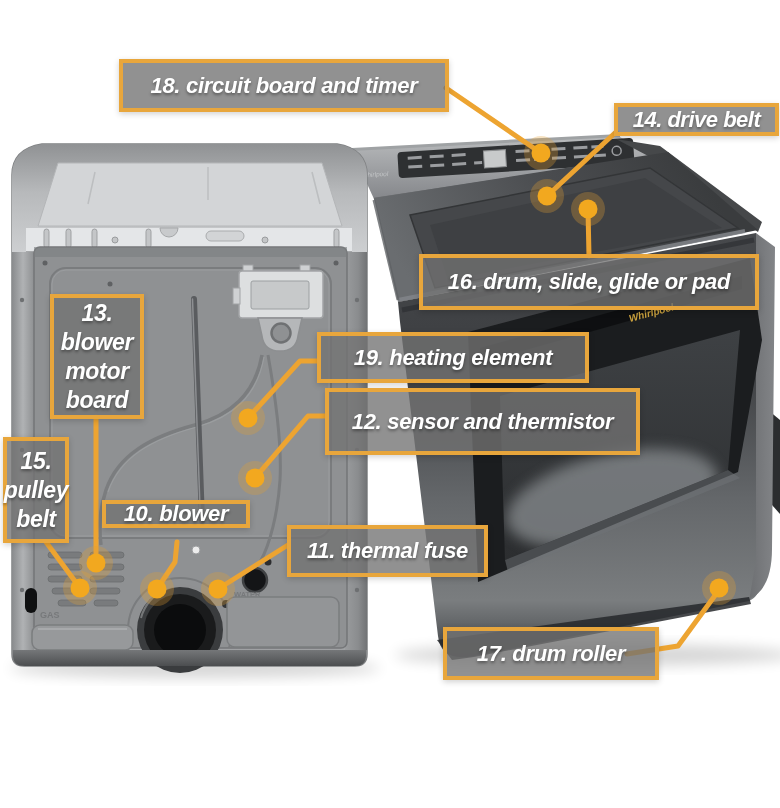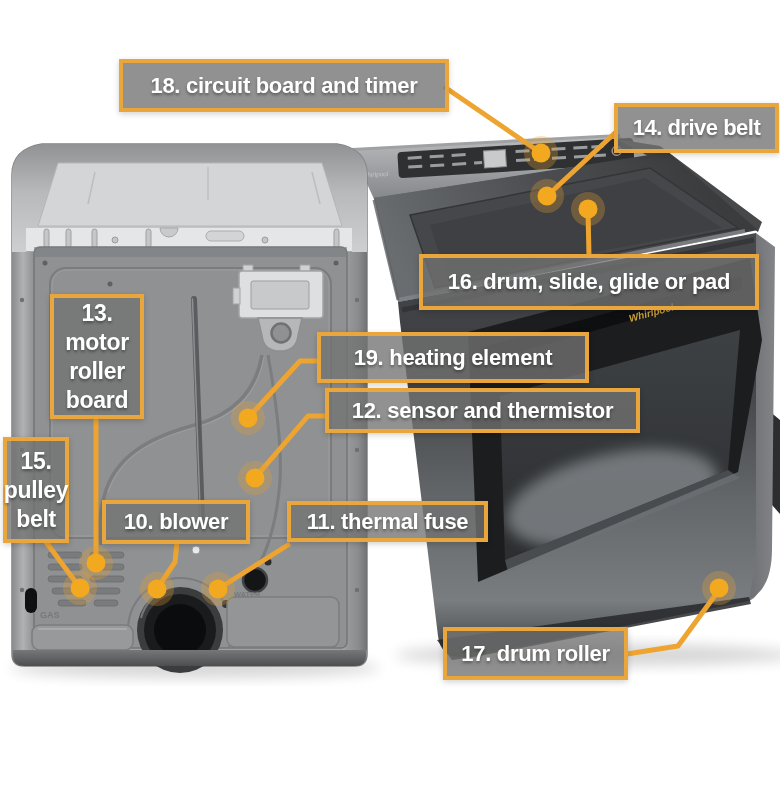--- a/index.html
+++ b/index.html
@@ -16,20 +16,21 @@
     position:absolute;box-sizing:border-box;
     border:4px solid var(--label-border);
     background:var(--label-bg);
     color:var(--label-text);
     font-weight:bold;font-size:22px;letter-spacing:-0.3px;
     display:flex;align-items:center;justify-content:center;
     text-shadow:0 2px 3px rgba(0,0,0,0.38);
     white-space:nowrap;
     box-shadow:0 2px 6px rgba(0,0,0,0.18);
     z-index:3;
+    font-style:italic;
   }
   .callout.multi{flex-direction:column;justify-content:center;line-height:29px;font-size:23px;}
   .lead{stroke:var(--accent);stroke-width:5;fill:none;stroke-linecap:round;stroke-linejoin:round;}
   .dot-halo{fill:rgba(226,160,52,0.30);}
   .dot-core{fill:#F2A81F;}
   svg text{font-family:"Liberation Sans","DejaVu Sans",sans-serif;}
 </style>
 </head>
 <body>
 
@@ -322,54 +323,54 @@
           <circle class="dot-halo" cx="719" cy="588" r="17"></circle>
           <circle class="dot-core" cx="719" cy="588" r="9.5"></circle>
         </g>
   </g>
 </svg>
 
 <div class="callout" style="left:119px;top:59px;width:330px;height:53px">
   <span>18. circuit board and timer</span>
 </div>
 
-<div class="callout" style="left:614px;top:103px;width:165px;height:50px;letter-spacing:-0.5px">
+<div class="callout" style="left:614px;top:103px;width:165px;height:33px;letter-spacing:-0.5px">
   <span>14. drive belt</span>
 </div>
 
 <div class="callout" style="left:419px;top:254px;width:340px;height:56px">
   <span>16. drum, slide, glide or pad</span>
 </div>
 
 <div class="callout" style="left:317px;top:332px;width:272px;height:51px">
   <span>19. heating element</span>
 </div>
 
-<div class="callout" style="left:325px;top:388px;width:315px;height:45px">
+<div class="callout" style="left:325px;top:388px;width:315px;height:67px">
   <span>12. sensor and thermistor</span>
 </div>
 
 <div class="callout multi" style="left:50px;top:294px;width:94px;height:125px">
   <div>13.</div>
+  <div>blower</div>
   <div>motor</div>
-  <div>roller</div>
   <div>board</div>
 </div>
 
 <div class="callout multi" style="left:3px;top:437px;width:66px;height:106px">
   <div>15.</div>
   <div>pulley</div>
   <div>belt</div>
 </div>
 
-<div class="callout" style="left:102px;top:500px;width:148px;height:44px">
+<div class="callout" style="left:102px;top:500px;width:148px;height:28px">
   <span>10. blower</span>
 </div>
 
-<div class="callout" style="left:287px;top:501px;width:201px;height:41px">
+<div class="callout" style="left:287px;top:525px;width:201px;height:52px">
   <span>11. thermal fuse</span>
 </div>
 
-<div class="callout" style="left:443px;top:627px;width:185px;height:53px">
+<div class="callout" style="left:443px;top:627px;width:216px;height:53px">
   <span>17. drum roller</span>
 </div>
 
 </div>
 
 </body></html>

